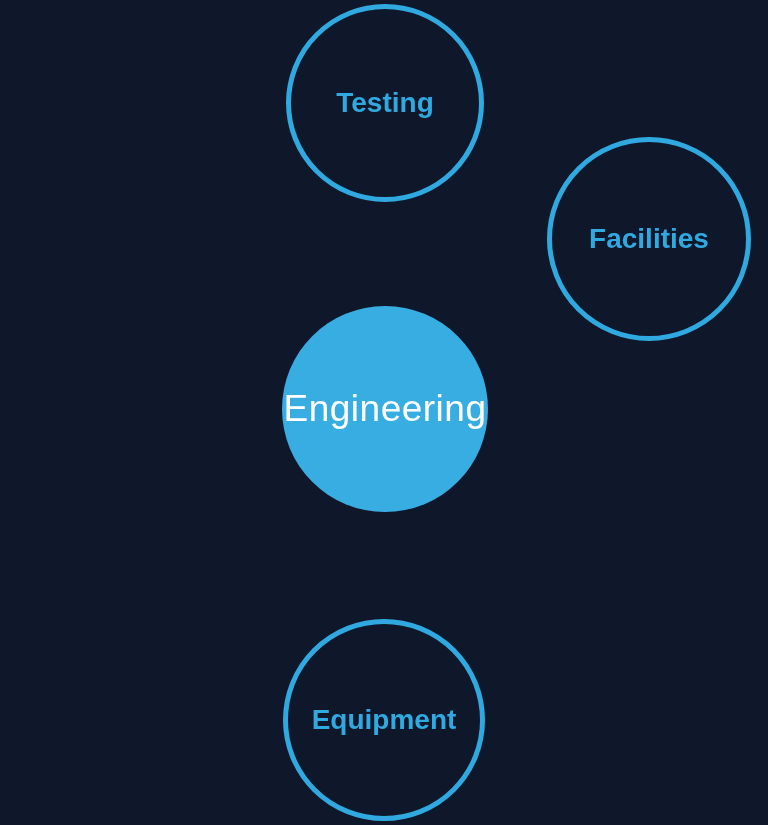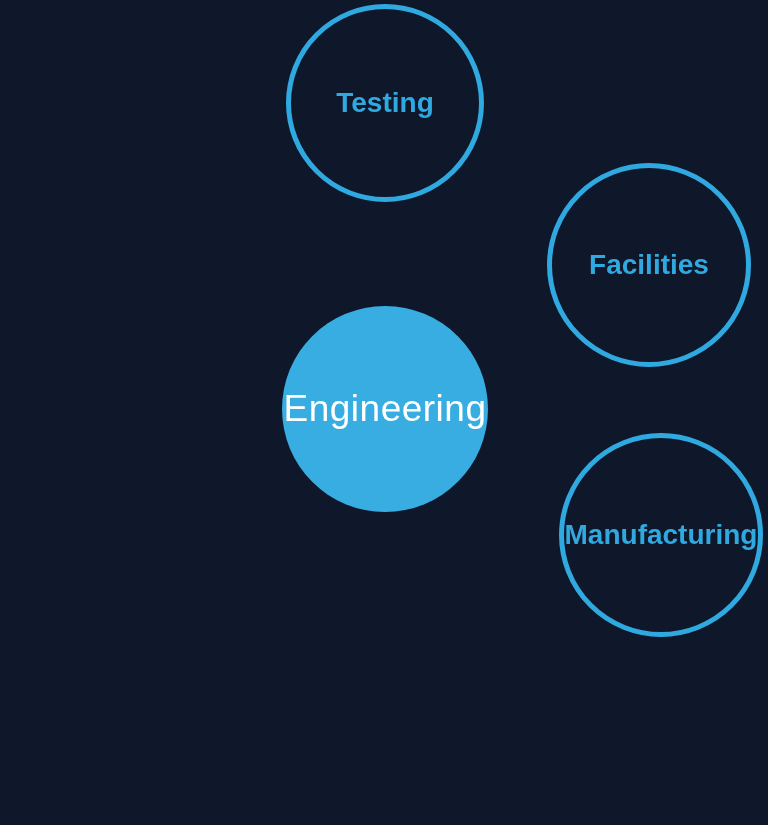--- a/index.html
+++ b/index.html
@@ -37,43 +37,43 @@
     font-size: 37px;
     font-weight: 400;
     letter-spacing: 0.5px;
     align-items: center;
   }
   .label { display: block; }
 
   
   .pos-top          { left: 286px; top: 4px;   width: 198px; height: 198px; }
   .pos-top-left     { left: 14px;  top: 148px; width: 202px; height: 202px; }
-  .pos-top-right    { left: 547px; top: 163px; width: 204px; height: 204px; justify-content: center; }
+  .pos-top-right    { left: 547px; top: 137px; width: 204px; height: 204px; justify-content: center; }
   .pos-center       { left: 282px; top: 306px; width: 206px; height: 206px; }
   .pos-bottom-left  { left: 1px;   top: 437px; width: 204px; height: 204px; }
   .pos-bottom-right { left: 559px; top: 433px; width: 204px; height: 204px; }
   .pos-bottom       { left: 283px; top: 619px; width: 202px; height: 202px; }
 </style>
 </head>
 <body>
 
 <div class="canvas">
 
   <div class="node satellite pos-top">
     <span class="label">Testing</span>
   </div>
 
   <div class="node satellite pos-top-right">
     <span class="label">Facilities</span>
   </div>
 
-  <div class="node satellite pos-bottom-right">
-    <span class="label">Manufacturing</span>
+
+  <div class="node satellite pos-bottom">
+    <span class="label">Equipment</span>
   </div>
-
 
 
 
   <div class="node center-node pos-center">
     <span class="label">Engineering</span>
   </div>
 
 </div>
 
 </body></html>

